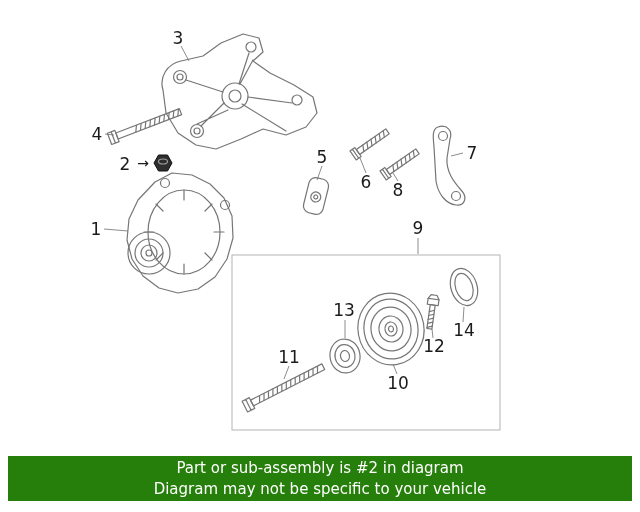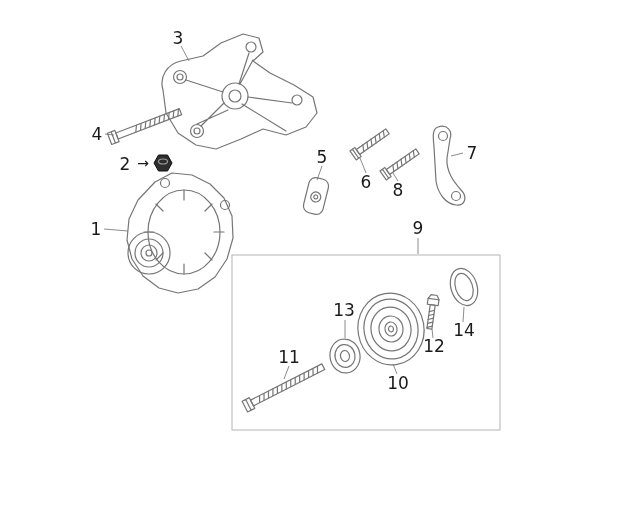--- a/index.html
+++ b/index.html
@@ -159,14 +159,18 @@
       <text class="lbl" x="472" y="159" text-anchor="middle">7</text>
       <text class="lbl" x="418" y="234" text-anchor="middle">9</text>
       <text class="lbl" x="344" y="316" text-anchor="middle">13</text>
       <text class="lbl" x="289" y="363" text-anchor="middle">11</text>
       <text class="lbl" x="398" y="389" text-anchor="middle">10</text>
       <text class="lbl" x="434" y="352" text-anchor="middle">12</text>
       <text class="lbl" x="464" y="336" text-anchor="middle">14</text>
     </g>
   </svg>
 
+  <div class="banner">
+    <div>Part or sub-assembly is #2 in diagram</div>
+    <div>Diagram may not be specific to your vehicle</div>
+  </div>
 
 </div>
 
 </body></html>

